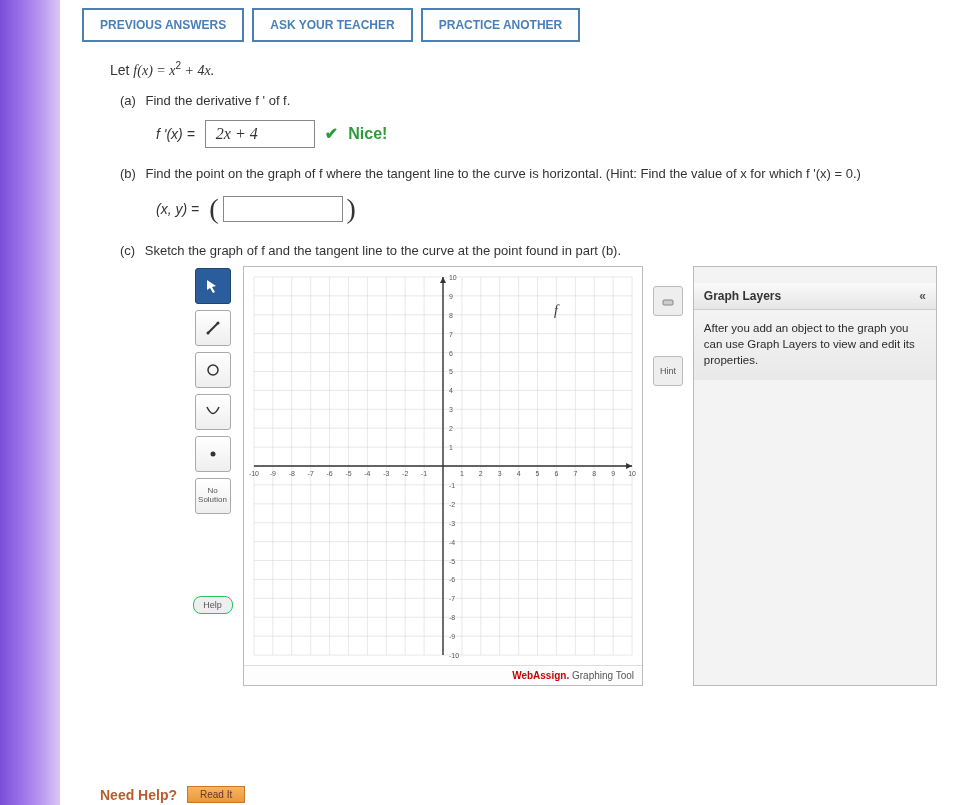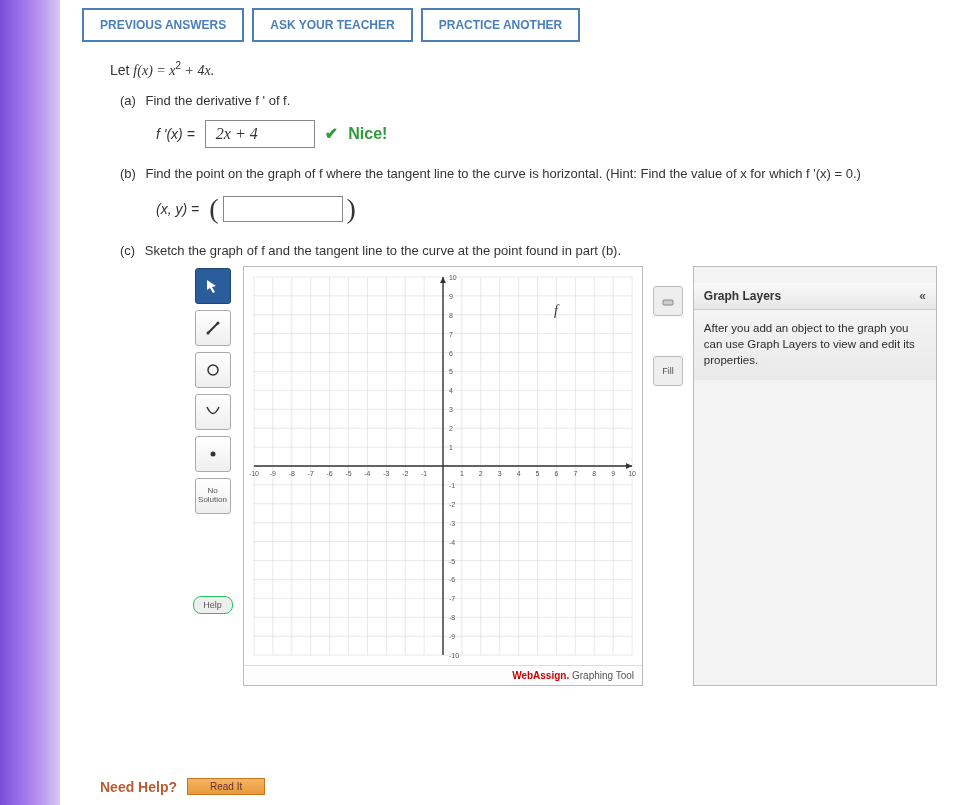--- a/index.html
+++ b/index.html
@@ -125,28 +125,28 @@
   }
   .layers-body {
     padding: 10px;
     font-size: 11.5px;
     color: #2a2a2a;
     line-height: 1.4;
     background: linear-gradient(#f4f4f4,#e9e9e9);
     height: 70px;
   }
   .need-help {
-    position: absolute; left: 100px; bottom: 10px;
+    position: absolute; left: 100px; bottom: 2px;
     display: flex; align-items: center; gap: 10px;
   }
   .need-help-label { color: #b85c2f; font-weight: 600; font-size: 14px; }
   .nh-btn {
     background: linear-gradient(#f7b463,#e89a3a);
     border: 1px solid #c87820;
-    color: #633; font-size: 10px; padding: 2px 22px; cursor:pointer;
+    color: #633; font-size: 10px; padding: 2px 12px; cursor:pointer;
   }
   .collapse-icon { color:#555; font-size:12px; cursor:pointer; }
   .ibeam { position:absolute; left: 440px; top: 289px; font-family:serif; font-size:22px; color:#222; }
   .fmark {
     position: absolute;
     left: 310px; top: 36px;
     font-style: italic;
     font-family: 'Times New Roman', serif;
     font-size: 14px;
     color: #333;
@@ -330,21 +330,21 @@
             <span class="wa">WebAssign.</span><span> Graphing Tool</span>
           </div>
         </div>
 
         <div class="side-tools">
           <div class="side-btn">
             <svg width="14" height="14" viewBox="0 0 14 14">
                 <rect x="2" y="6" width="10" height="5" rx="1" fill="#ccc" stroke="#888"></rect>
               </svg>
           </div>
-          <div class="side-btn" style="font-size:9px;">Fill</div>
+          <div class="side-btn" style="font-size:9px;">Hint</div>
         </div>
 
         <div class="layers-panel">
           <div class="layers-header">
             <span>Graph Layers</span>
             <span class="collapse-icon">«</span>
           </div>
           <div class="layers-body">After you add an object to the graph you can use Graph Layers to view and edit its properties.</div>
         </div>
       </div>

